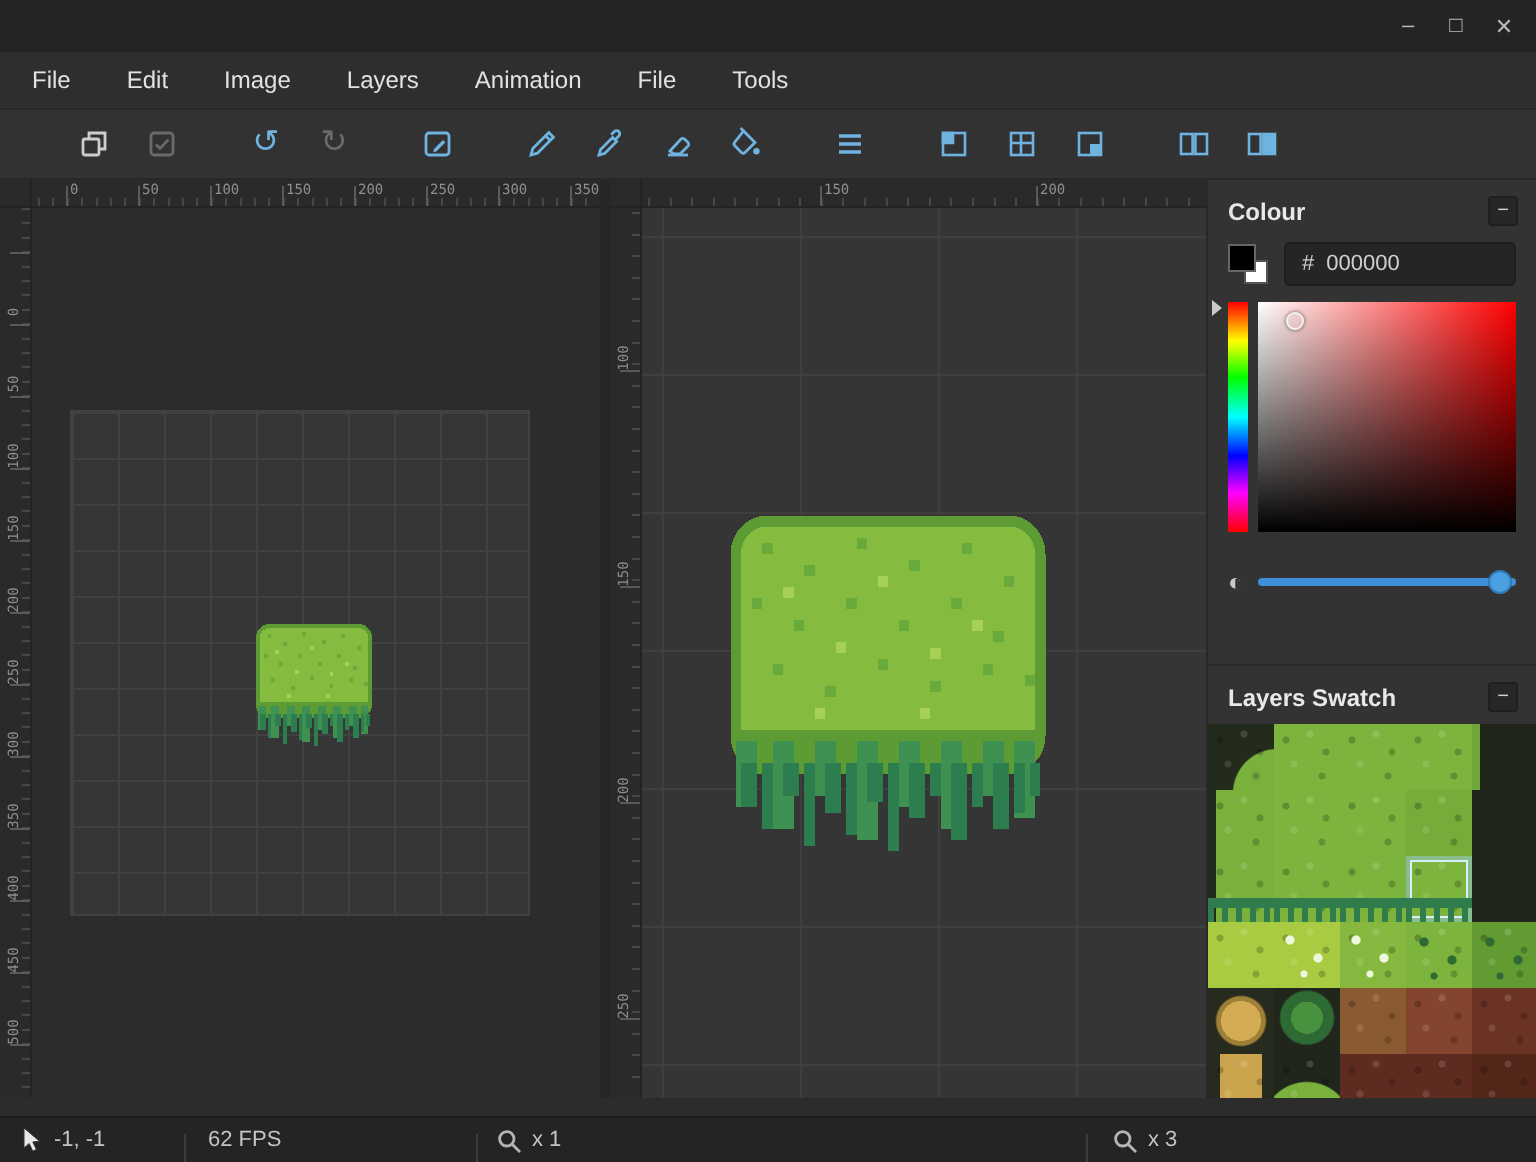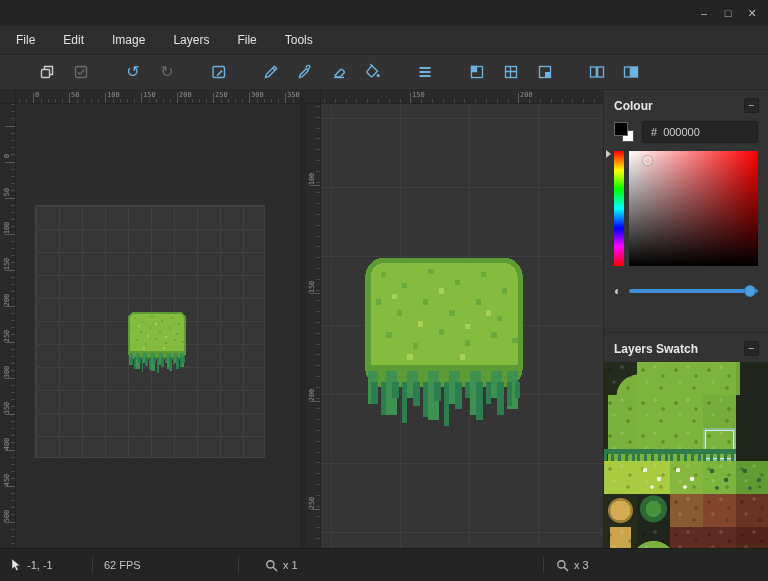--- a/index.html
+++ b/index.html
@@ -94,21 +94,21 @@
     background-image:radial-gradient(circle 2px at 8px 9px,#eef6dd 2px,transparent 2.6px),
       radial-gradient(circle 2px at 22px 18px,#eef6dd 2px,transparent 2.6px),
       radial-gradient(circle 1.5px at 15px 26px,#eef6dd 1.5px,transparent 2px)}
   .tile.plants::after{content:"";position:absolute;inset:0;
     background-image:radial-gradient(circle 2px at 9px 10px,#2e6b34 2px,transparent 2.6px),
       radial-gradient(circle 2px at 23px 19px,#2e6b34 2px,transparent 2.6px),
       radial-gradient(circle 1.5px at 14px 27px,#2e6b34 1.5px,transparent 2px)}
   .tile.selected{outline:1px solid #d8edff;outline-offset:-3px;box-shadow:inset 0 0 0 2px rgba(150,200,240,.45)}
 
   
-  .statusbar{height:33px;background:#242424;border-top:1px solid #1c1c1c;position:relative;flex:0 0 auto;font-size:11px;color:#c4c4c4}
+  .statusbar{height:23px;background:#242424;border-top:1px solid #1c1c1c;position:relative;flex:0 0 auto;font-size:11px;color:#c4c4c4}
   .sb-item{position:absolute;top:0;height:100%;display:flex;align-items:center;gap:5px}
   .sb-sep{position:absolute;top:8px;width:1px;height:16px;background:#3c3c3c}
 </style>
 </head>
 <body>
 
 <svg width="0" height="0" style="position:absolute">
   <defs>
     <g id="grass-art" shape-rendering="crispEdges">
       <rect x="2" y="1" width="60" height="47" rx="7" fill="var(--g-light,#85bb3e)"></rect>
@@ -182,20 +182,21 @@
       <button class="win-btn">□</button>
       <button class="win-btn">✕</button>
     </div>
   </div>
 
   <div class="menubar">
     <button class="menu-item">File</button>
     <button class="menu-item">Edit</button>
     <button class="menu-item">Image</button>
     <button class="menu-item">Layers</button>
+    <button class="menu-item">Animation</button>
     <button class="menu-item">File</button>
     <button class="menu-item">Tools</button>
   </div>
 
   <div class="toolbar">
     <button class="tbtn">
       <svg width="18" height="18" viewBox="0 0 18 18" fill="none" stroke="#cdcdcd" stroke-width="1.4">
           <rect x="3.5" y="6.5" width="8" height="8" rx="1"></rect>
           <path d="M6.5 6.5 V3.5 h8 v8 h-3"></path>
         </svg>
@@ -420,21 +421,21 @@
       <svg width="12" height="14" viewBox="0 0 12 14">
           <path d="M2 1 l0 10 2.6-2.2 1.8 3.8 1.8-.9 -1.8-3.7 3.4-.4z" fill="#e8e8e8" stroke="#333" stroke-width="0.5"></path>
         </svg>
       <span>-1, -1</span>
     </div>
     <div class="sb-sep" style="left:92px"></div>
     <div class="sb-item" style="left:104px">
       <span>62 FPS</span>
     </div>
     <div class="sb-sep" style="left:238px"></div>
-    <div class="sb-item" style="left:265px">
+    <div class="sb-item" style="left:248px">
       <svg width="13" height="13" viewBox="0 0 13 13" fill="none" stroke="#b5b5b5" stroke-width="1.4">
           <circle cx="5.4" cy="5.4" r="3.6"></circle>
           <path d="M8.2 8.2 L12 12"></path>
         </svg>
       <span>x 1</span>
     </div>
     <div class="sb-sep" style="left:543px"></div>
     <div class="sb-item" style="left:556px">
       <svg width="13" height="13" viewBox="0 0 13 13" fill="none" stroke="#b5b5b5" stroke-width="1.4">
           <circle cx="5.4" cy="5.4" r="3.6"></circle>

